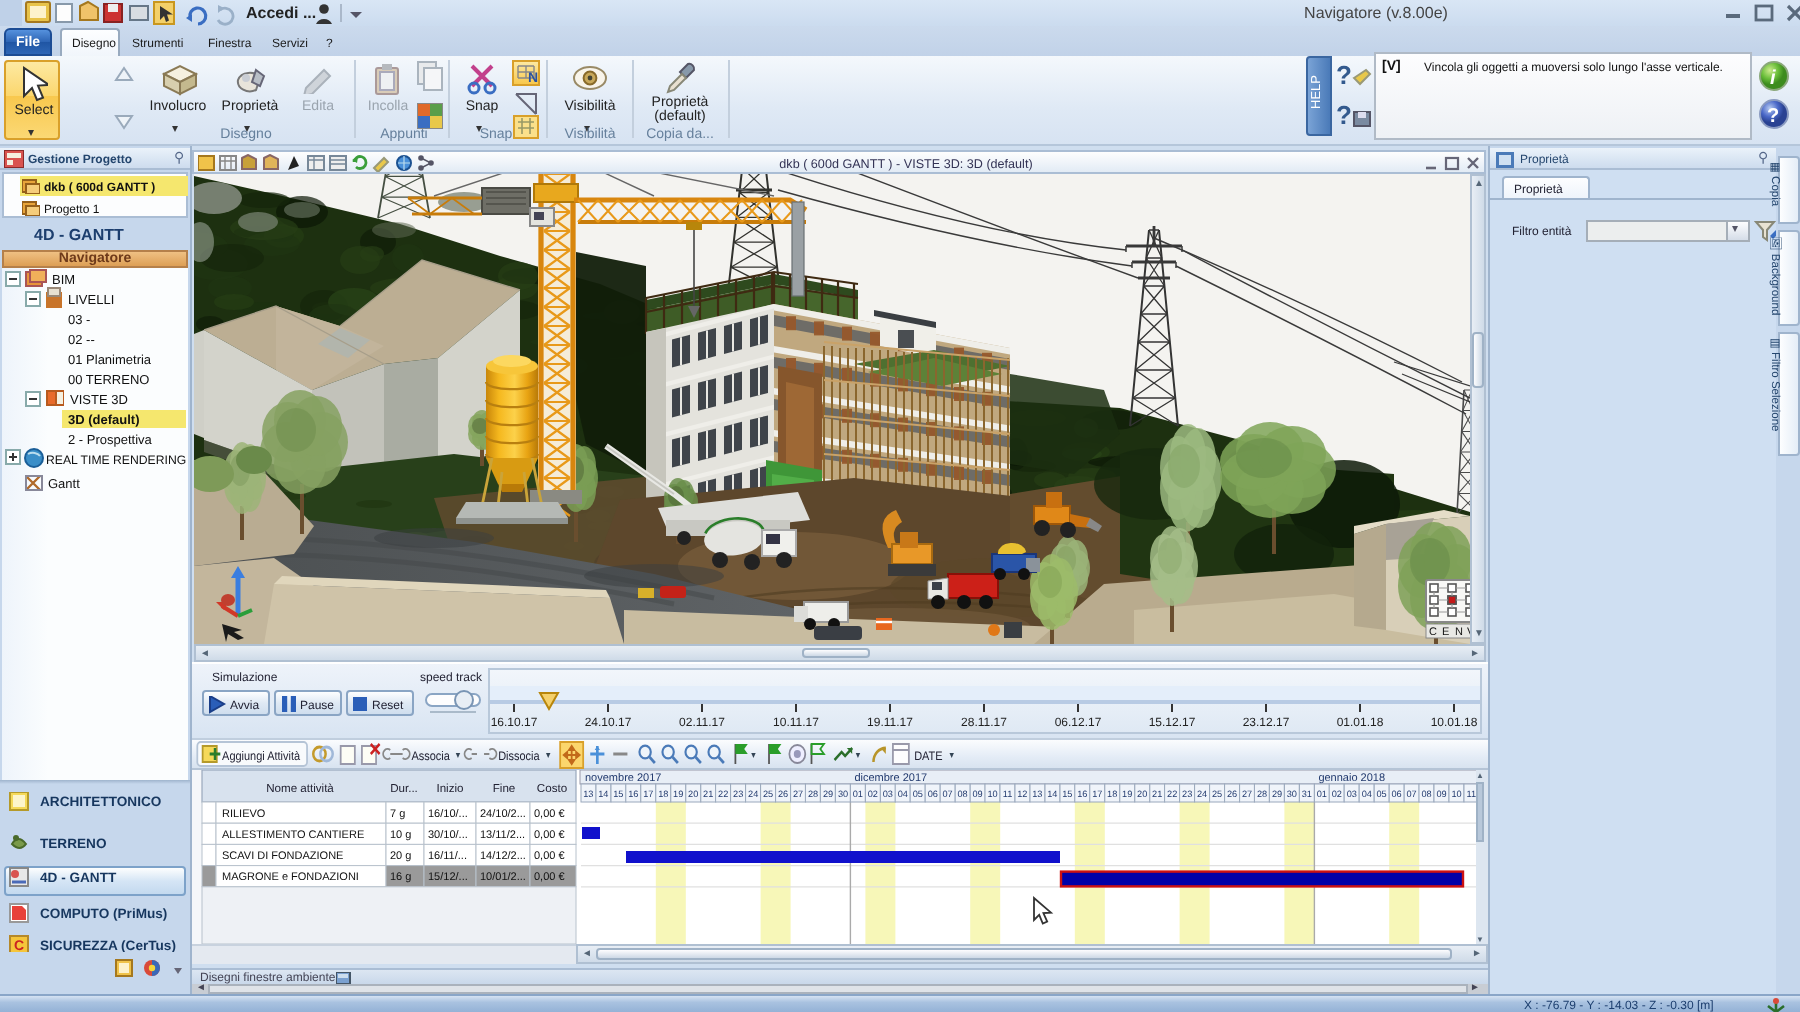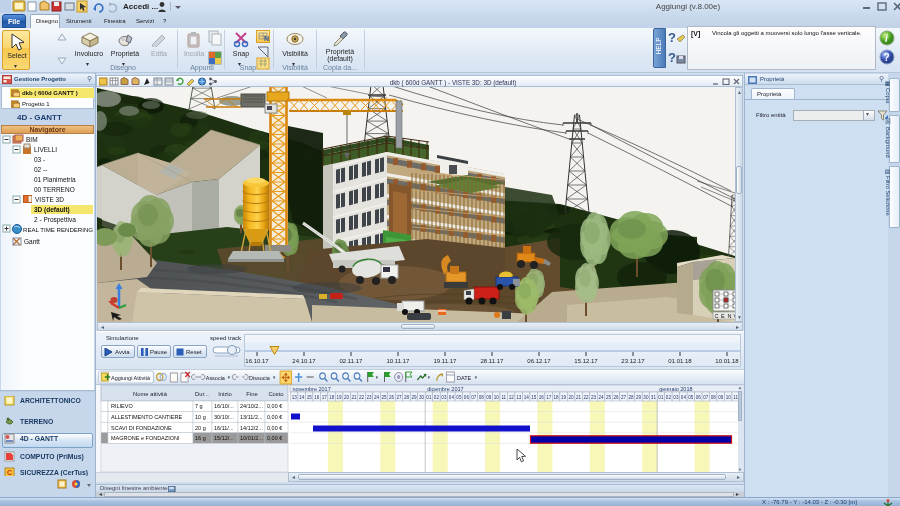--- a/index.html
+++ b/index.html
@@ -28,21 +28,21 @@
     <path d="M99 5 a4 4 0 1 1 -1 5" fill="none" stroke="#9ab0c8" stroke-width="1.4"></path>
     <path d="M101 4 l-3 -1.5 0 4z" fill="#9ab0c8"></path>
   </svg>
   <div class="abs b" style="left:112px;top:2px;font-size:8px;color:#222;">Accedi ...</div>
   <svg class="abs" style="left:146px;top:1px;" width="40" height="11">
     <circle cx="5" cy="3.5" r="2.4" fill="#333"></circle>
       <path d="M1 11 a4.5 4.5 0 0 1 8 0z" fill="#333"></path>
     <rect x="13" y="1" width="1" height="9" fill="#aab8ca"></rect>
     <path d="M18 5 l3 3 3 -3z" fill="#556"></path>
   </svg>
-  <div class="abs" style="left:577px;top:2px;width:200px;font-size:8px;color:#444;text-align:center;">Aggiungi (v.8.00e)</div>
+  <div class="abs" style="left:577px;top:2px;width:200px;font-size:8px;color:#444;text-align:center;">Navigatore (v.8.00e)</div>
   <svg class="abs" style="left:850px;top:2px;" width="46 " height="10">
     <rect x="2" y="5" width="7" height="2" fill="#5a6a7c"></rect>
     <rect x="17" y="1" width="8" height="7" fill="none" stroke="#5a6a7c" stroke-width="1.4"></rect>
     <path d="M33 1 l7 7 M40 1 l-7 7" stroke="#5a6a7c" stroke-width="1.6"></path>
   </svg>
 </div>
 
 <div class="abs" id="tabrow" style="left:0;top:13px;width:900px;height:15px;background:linear-gradient(#cbdaed,#c1d2e8);">
   <div class="abs" style="left:2px;top:1px;width:24px;height:14px;background:linear-gradient(#5591dd,#2d64b4 50%,#1f55a4 50%,#2e66b6);border:1px solid #1c4c94;border-radius:3px 3px 0 0;color:#fff;font-size:7px;font-weight:bold;text-align:center;line-height:13px;">File</div>
   <div class="abs" style="left:30px;top:1px;width:30px;height:15px;background:linear-gradient(#fdfeff,#f0f5fb);border:1px solid #98aabf;border-bottom:none;border-radius:2px 2px 0 0;"></div>

